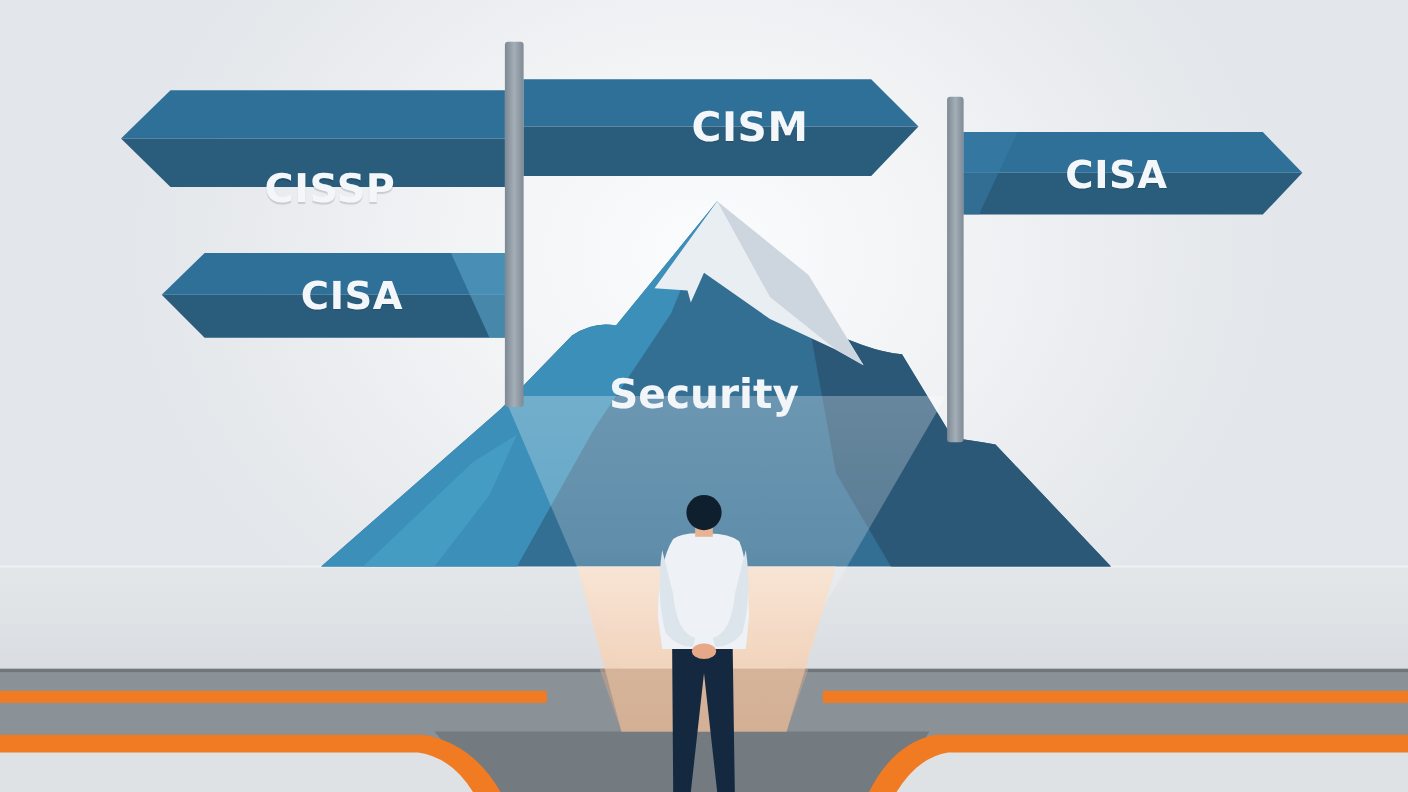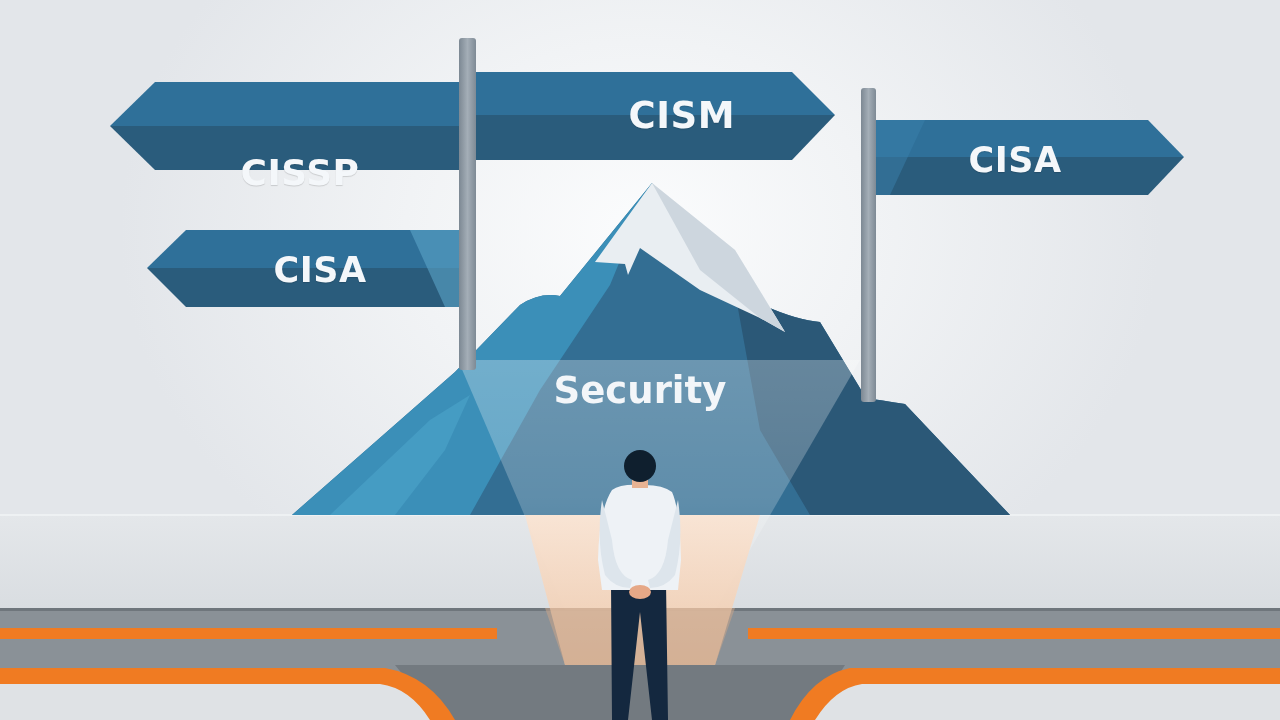--- a/index.html
+++ b/index.html
@@ -24,21 +24,21 @@
     .headline {
       position: absolute;
       left: 470px; top: 332px; width: 340px;
       color: #f3f6f9;
       font-family: "DejaVu Sans", sans-serif;
       font-weight: bold;
       text-align: center;
       line-height: 54px;
       font-size: 37px;
     }
-    .headline span { display: block; margin-top: 32px; }
+    .headline span { display: block; }
   </style>
 </head>
 <body>
 
 <div class="scene">
   <svg width="1280" height="720" viewBox="0 0 1280 720">
     <defs>
       <linearGradient id="groundGrad" x1="0" y1="0" x2="0" y2="1">
         <stop offset="0" stop-color="#e4e7ea"></stop>
         <stop offset="1" stop-color="#d9dde1"></stop>

